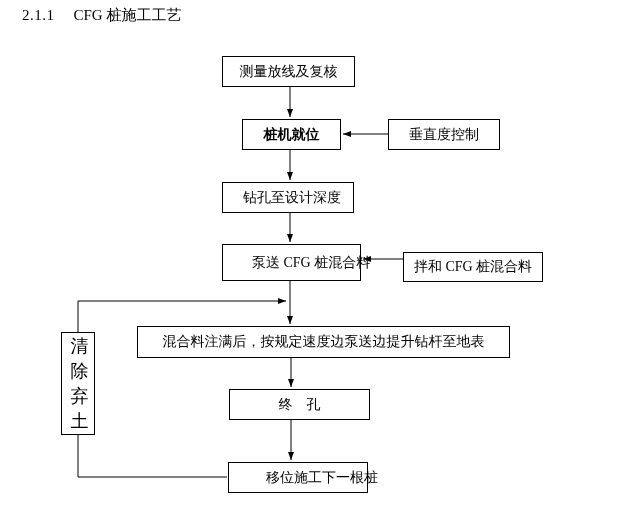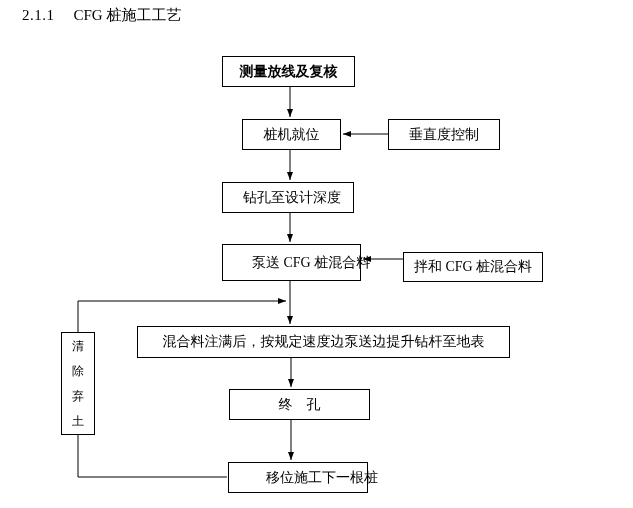--- a/index.html
+++ b/index.html
@@ -30,37 +30,37 @@
     box-sizing: border-box;
     border: 1px solid #000000;
     background: #ffffff;
     display: flex;
     align-items: center;
     justify-content: center;
     font-size: 14px;
     line-height: 1;
     white-space: nowrap;
   }
-  .n-survey     { left: 222px; top: 56px;  width: 133px; height: 31px; font-weight: bold; }
-  .n-rig        { left: 242px; top: 119px; width: 99px;  height: 31px; }
+  .n-survey     { left: 222px; top: 56px;  width: 133px; height: 31px; }
+  .n-rig        { left: 242px; top: 119px; width: 99px;  height: 31px; font-weight: bold; }
   .n-verticality{ left: 388px; top: 119px; width: 112px; height: 31px; }
   .n-drilling   { left: 222px; top: 182px; width: 132px; height: 31px; padding-left: 8px; }
   .n-pump       { left: 222px; top: 244px; width: 139px; height: 37px; padding-left: 39px; }
   .n-mixing     { left: 403px; top: 252px; width: 140px; height: 30px; }
   .n-lifting    { left: 137px; top: 326px; width: 373px; height: 32px; }
   .n-spoil      { left: 61px;  top: 332px; width: 34px;  height: 103px; }
   .n-final      { left: 229px; top: 389px; width: 141px; height: 31px; }
   .n-relocate   { left: 228px; top: 462px; width: 140px; height: 31px; padding-left: 48px; }
   .n-spoil { white-space: normal; }
   .n-spoil .vtext {
     width: 15px;
     word-break: break-all;
     line-height: 25px;
     text-align: center;
-    font-size: 12px;
+    font-size: 18px;
   }
 </style>
 </head>
 <body>
 
 <div class="page">
 
   <div class="heading">
     <span class="num">2.1.1</span><span>CFG 桩施工工艺</span>
   </div>

